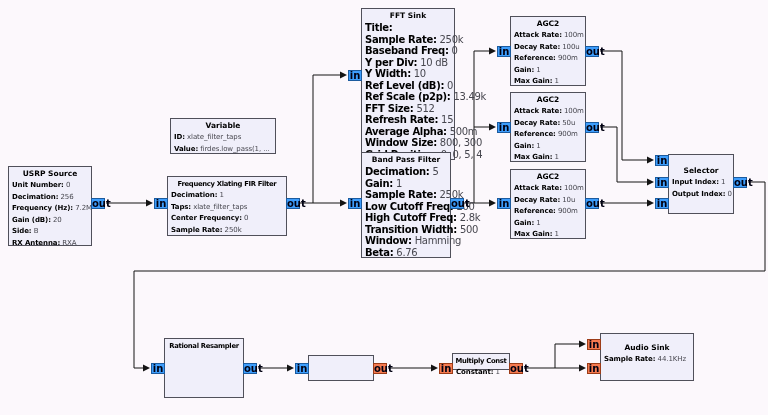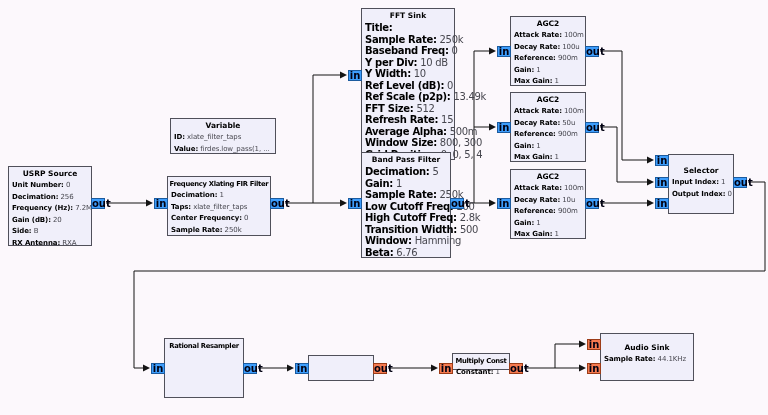--- a/index.html
+++ b/index.html
@@ -108,21 +108,21 @@
   </div>
 
   <div class="block" style="left:170px;top:118px;width:106px;height:36px;">
     <div class="block-title">Variable</div>
     <div>
         <div class="param-row"><span class="param-label">ID:</span><span class="param-value"> xlate_filter_taps</span></div>
         <div class="param-row"><span class="param-label">Value:</span><span class="param-value"> firdes.low_pass(1, ...</span></div>
       </div>
   </div>
 
-  <div class="block tight" style="left:167px;top:176px;width:104px;height:60px;">
+  <div class="block tight" style="left:167px;top:176px;width:120px;height:60px;">
     <div class="block-title">Frequency Xlating FIR Filter</div>
     <div>
         <div class="param-row"><span class="param-label">Decimation:</span><span class="param-value"> 1</span></div>
         <div class="param-row"><span class="param-label">Taps:</span><span class="param-value"> xlate_filter_taps</span></div>
         <div class="param-row"><span class="param-label">Center Frequency:</span><span class="param-value"> 0</span></div>
         <div class="param-row"><span class="param-label">Sample Rate:</span><span class="param-value"> 250k</span></div>
       </div>
     <span class="port port-in port-blue" style="top:21px">in</span>
     <span class="port port-out port-blue" style="top:21px">out</span>
   </div>

